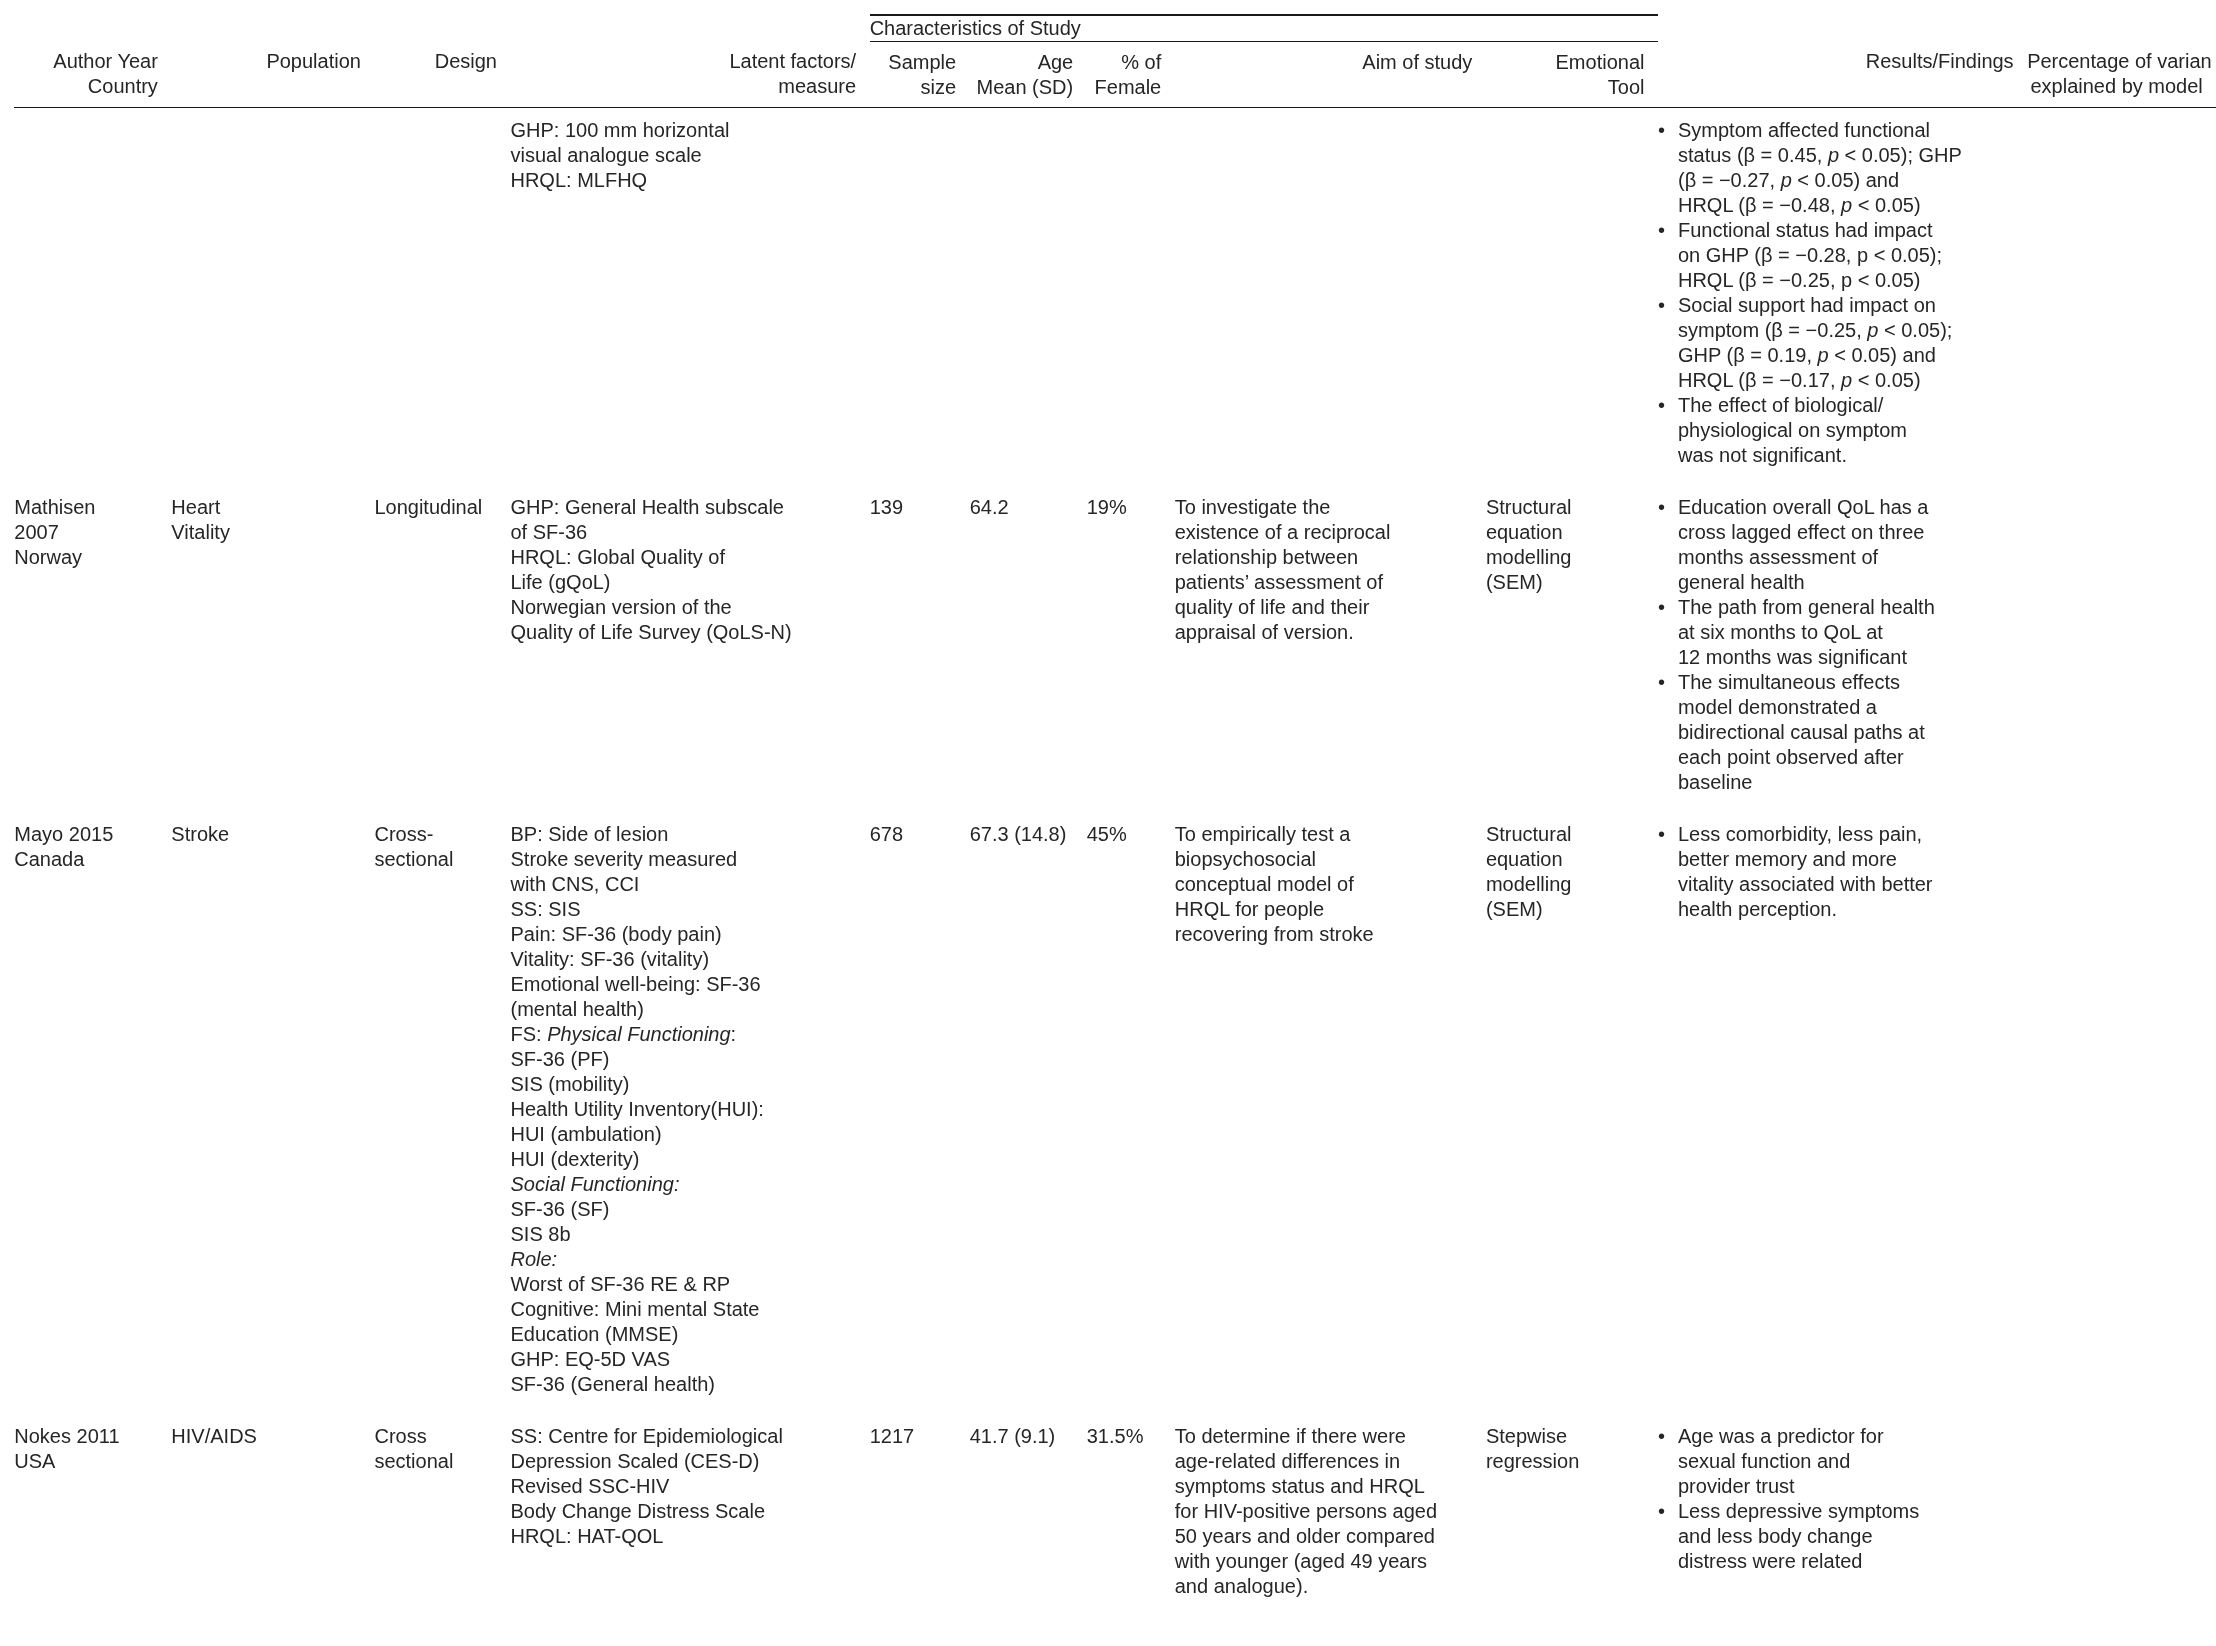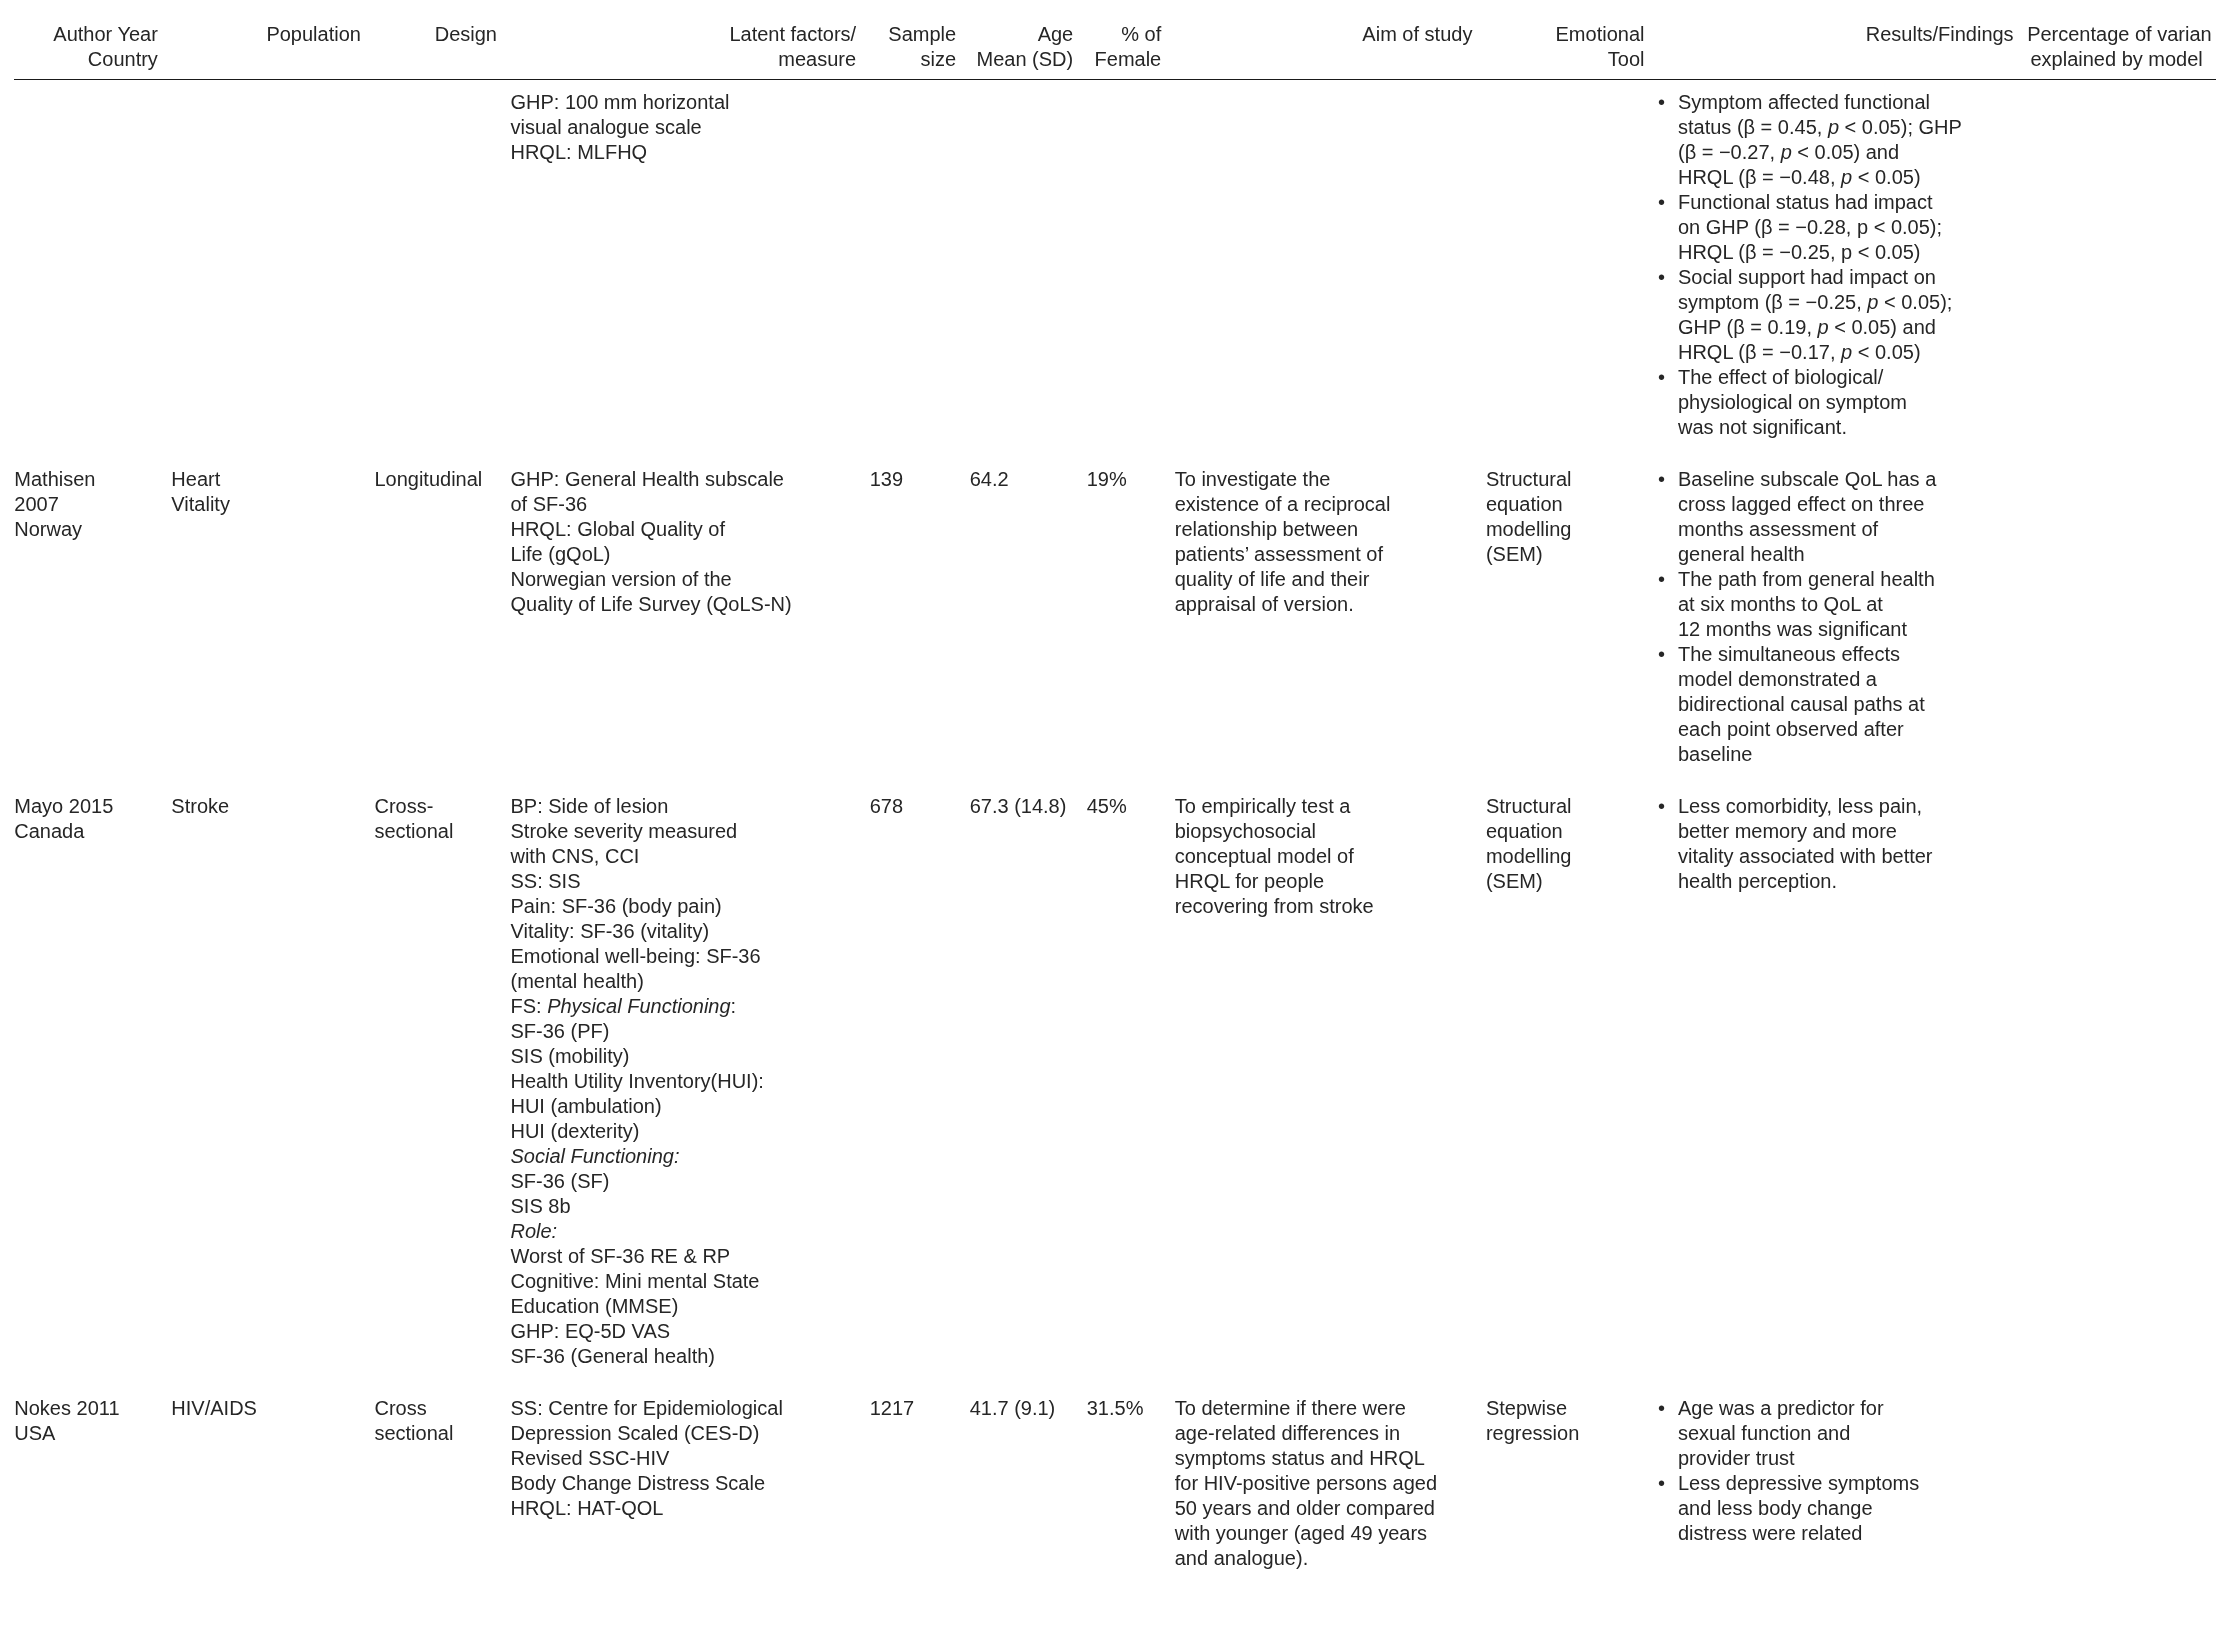--- a/index.html
+++ b/index.html
@@ -38,20 +38,27 @@
         <col style="width:359px">
       <col style="width:100px">
         <col style="width:117px">
         <col style="width:88px">
         <col style="width:311px">
       <col style="width:172px">
         <col style="width:369px">
         <col style="width:189px">
     </colgroup>
     <thead>
+      <tr class="group-row">
+        <td colspan="4"></td>
+        <td colspan="5" class="group-cell">
+          <span>Characteristics of Study</span>
+        </td>
+        <td colspan="2"></td>
+      </tr>
       <tr class="cols-row" id="cols-row">
           <th class="c-author">
             <div class="line">Author Year</div>
             <div class="line">Country</div>
           </th>
           <th class="c-population">
             <div class="line">Population</div>
           </th>
           <th class="c-design">
             <div class="line">Design</div>
@@ -182,21 +189,21 @@
           <td class="c-tool">
             <div class="line">Structural</div>
             <div class="line">equation</div>
             <div class="line">modelling</div>
             <div class="line">(SEM)</div>
           </td>
           <td class="c-results">
             <div class="bullet">
               <span class="dot">•</span>
               <span class="btext">
-                <div class="line">Baseline subscale QoL has a</div>
+                <div class="line">Education overall QoL has a</div>
                 <div class="line">cross lagged effect on three</div>
                 <div class="line">months assessment of</div>
                 <div class="line">general health</div>
               </span>
             </div>
             <div class="bullet">
               <span class="dot">•</span>
               <span class="btext">
                 <div class="line">The path from general health</div>
                 <div class="line">at six months to QoL at</div>

